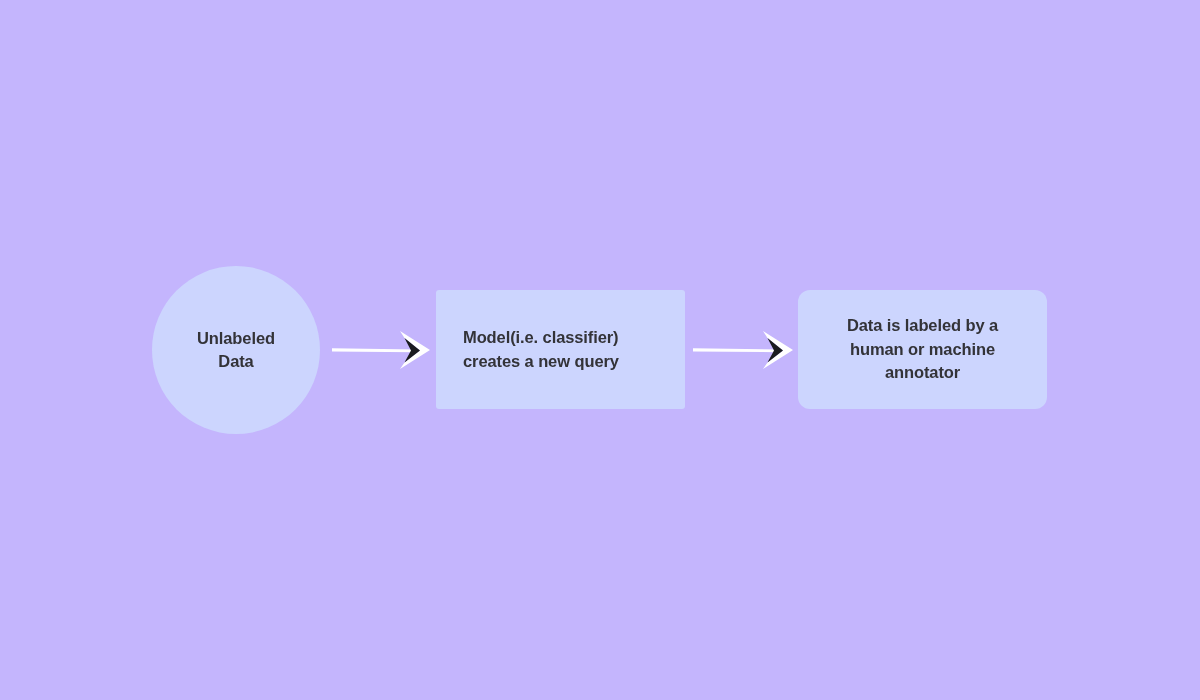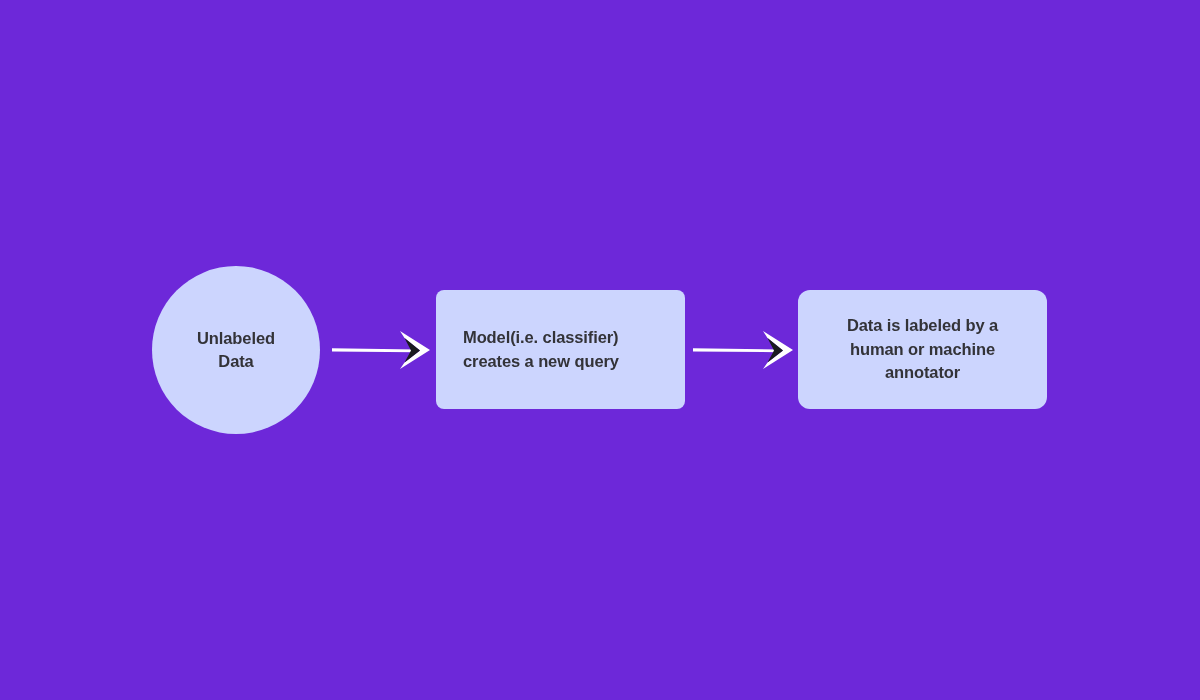--- a/index.html
+++ b/index.html
@@ -10,21 +10,21 @@
   body {
     width: 1200px;
     height: 700px;
     overflow: hidden;
     font-family: "Liberation Sans", sans-serif;
   }
   #canvas {
     position: relative;
     width: 1200px;
     height: 700px;
-    background: #6d28d9;
+    background: #c4b5fd;
   }
   
   .node {
     position: absolute;
     background: #CCD5FE;
     color: #333338;
     display: flex;
     align-items: center;
     box-sizing: border-box;
     font-weight: bold;
@@ -47,21 +47,21 @@
   }
   #node-unlabeled-data .node-label {
     text-align: center;
   }
   
   #node-model-query {
     left: 436px;
     top: 290px;
     width: 249px;
     height: 119px;
-    border-radius: 8px;
+    border-radius: 3px;
     padding: 0 0 0 27px;
     justify-content: flex-start;
   }
   #node-model-query .node-label {
     text-align: left;
   }
   
   #node-annotation {
     left: 798px;
     top: 290px;

